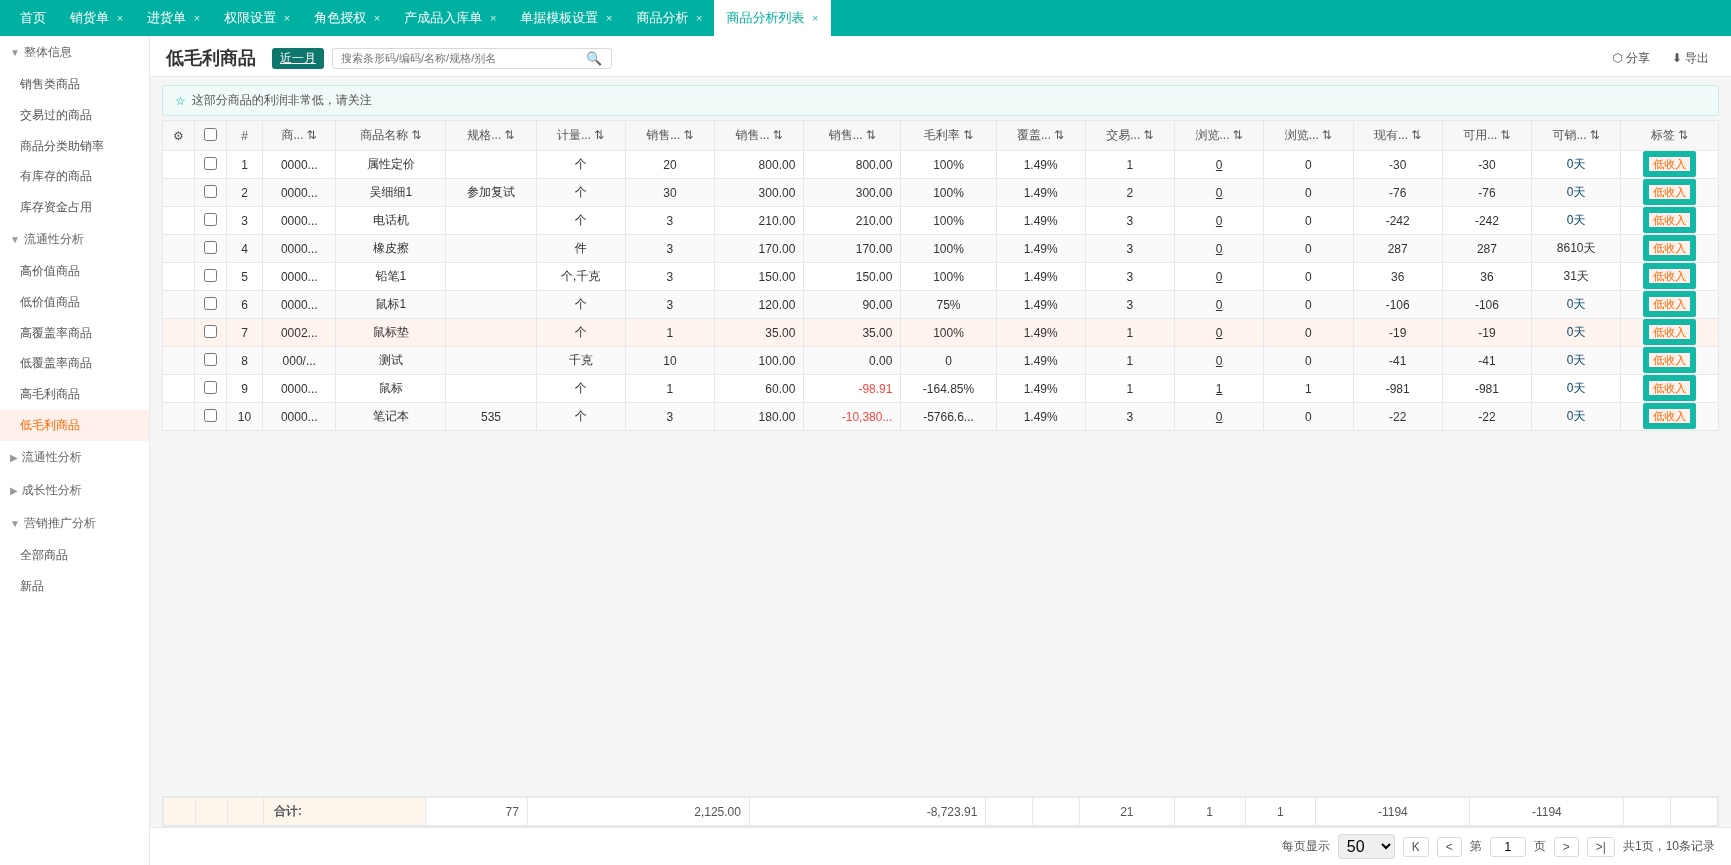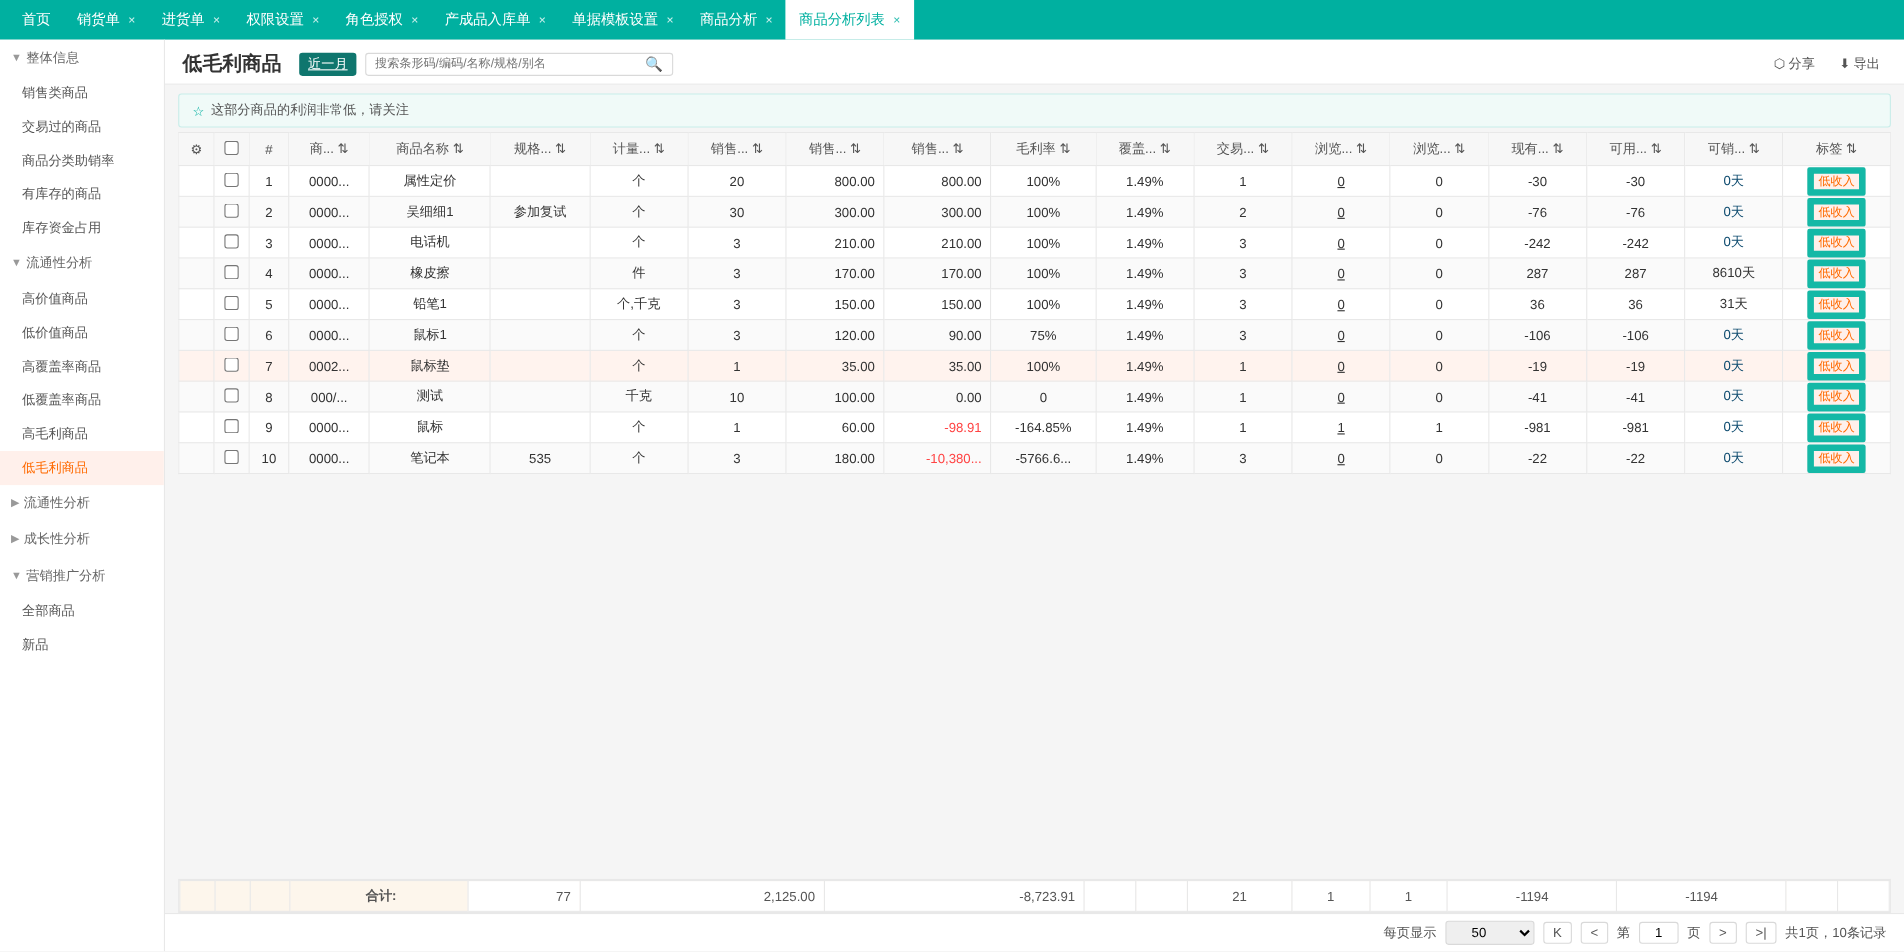--- a/index.html
+++ b/index.html
@@ -200,22 +200,22 @@
       padding: 6px 16px;
       background: #fff;
       border-top: 1px solid #e8e8e8;
       gap: 8px;
       font-size: 12px;
       color: #555;
     }
     .page-size-select {
       border: 1px solid #d9d9d9;
       border-radius: 3px;
-      padding: 2px 19px;
-      font-size: 12px;
+      padding: 2px 4px;
+      font-size: 16px;
     }
     .page-btn {
       border: 1px solid #d9d9d9;
       background: #fff;
       border-radius: 3px;
       padding: 2px 8px;
       cursor: pointer;
       color: #555;
       font-size: 12px;
     }
@@ -582,21 +582,21 @@
       </table>
     </div>
 
     <div style="margin: 0 12px; background:#fdf6ec; border:1px solid #e8e8e8;">
       <table class="footer-table">
         <tbody>
             <tr>
           <td style="width:32px; background:#fdf6ec; border-color:#e8e8e8;"></td>
           <td style="width:32px; background:#fdf6ec;"></td>
           <td style="width:36px; background:#fdf6ec;"></td>
-          <td colspan="4" class="footer-label-cell" style="font-weight:bold; text-align:center; padding-left:10px;">合计:</td>
+          <td colspan="4" class="footer-label-cell" style="font-weight:bold; text-align:left; padding-left:10px;">合计:</td>
           <td class="td-right">77</td>
           <td class="td-right">2,125.00</td>
           <td class="td-right text-red">-8,723.91</td>
           <td></td>
           <td></td>
           <td>21</td>
           <td>1</td>
           <td>1</td>
           <td>-1194</td>
           <td>-1194</td>

